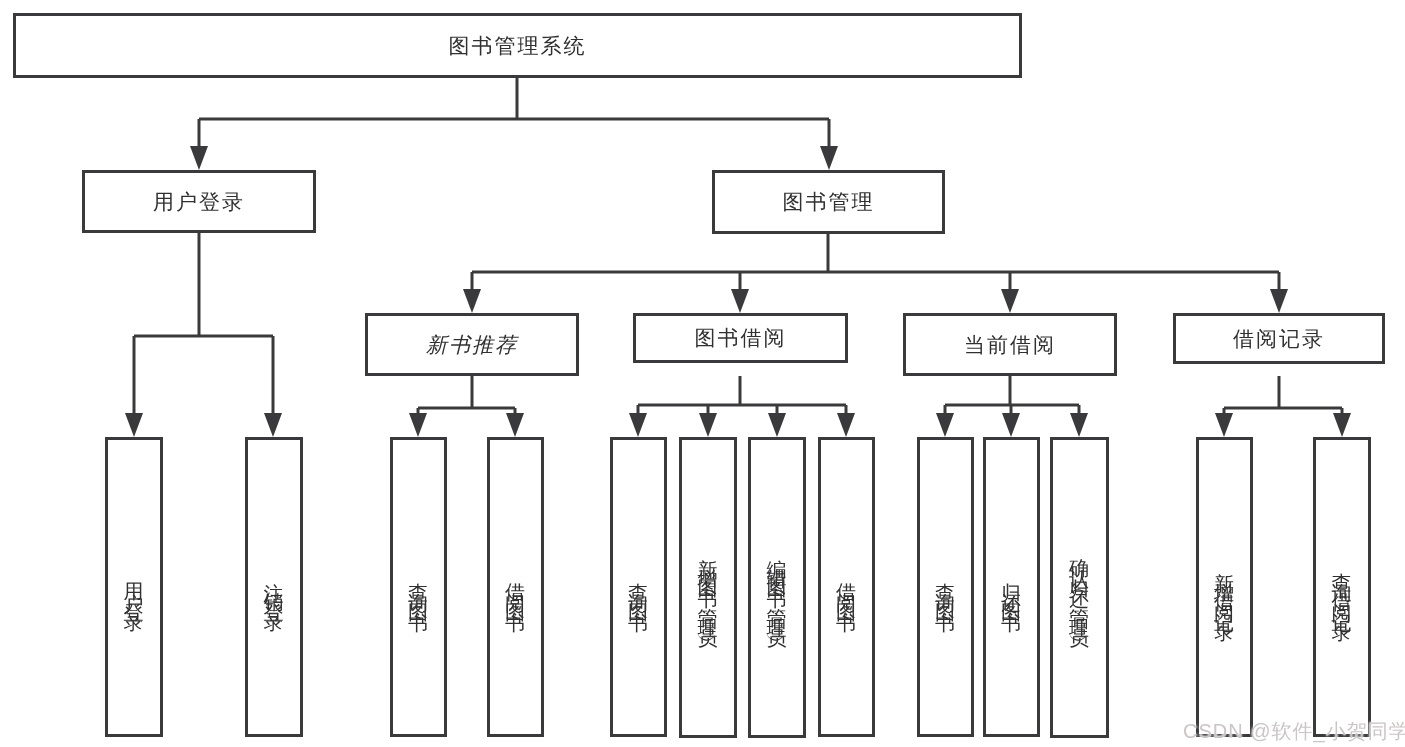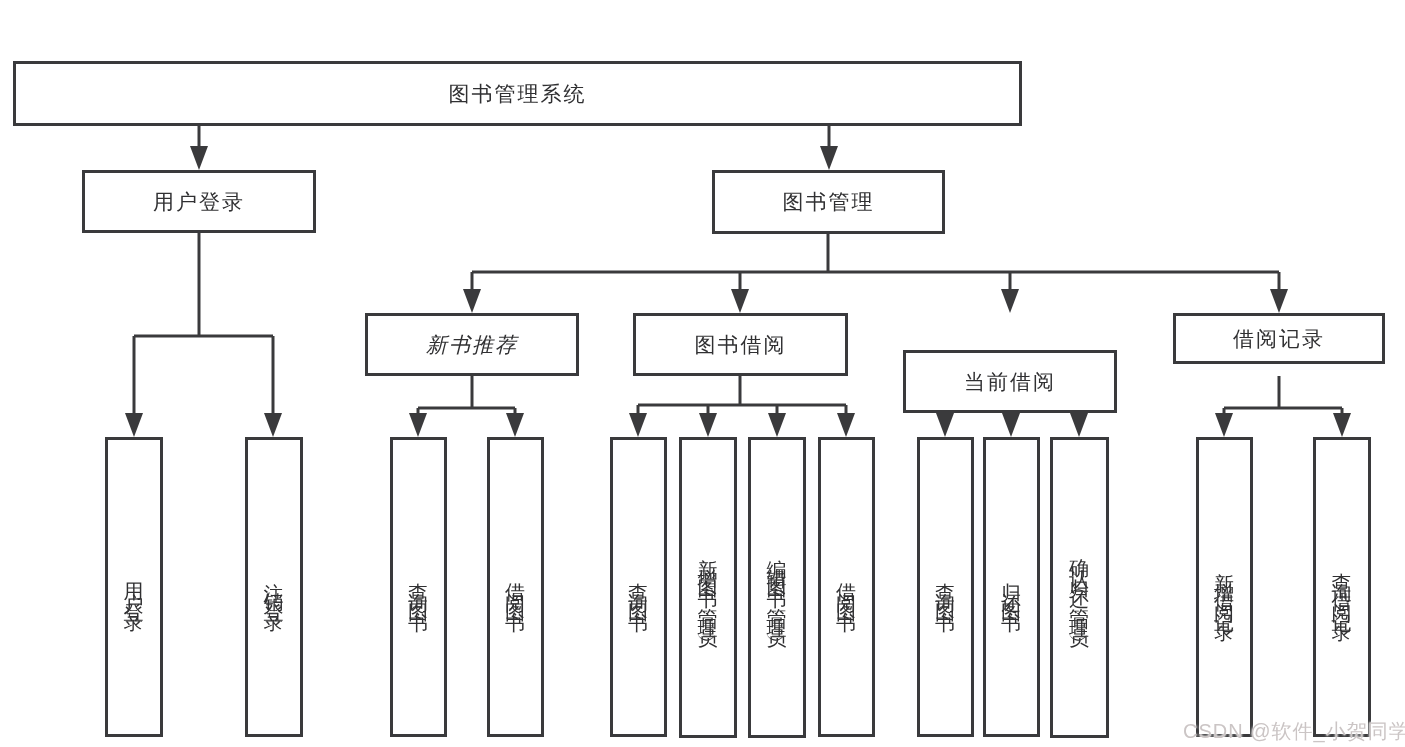--- a/index.html
+++ b/index.html
@@ -130,38 +130,38 @@
 
       <polygon points="936,413 954,413 945,437"></polygon>
       <polygon points="1002,413 1020,413 1011,437"></polygon>
       <polygon points="1070,413 1088,413 1079,437"></polygon>
 
       <polygon points="1215,413 1233,413 1224,437"></polygon>
       <polygon points="1333,413 1351,413 1342,437"></polygon>
     </g>
   </svg>
 
-  <div class="node" style="left:13px; top:13px; width:1009px; height:65px;margin-top:48px;">
+  <div class="node" style="left:13px; top:13px; width:1009px; height:65px;">
     <span>图书管理系统</span>
   </div>
 
   <div class="node" style="left:82px; top:170px; width:234px; height:63px;">
     <span>用户登录</span>
   </div>
   <div class="node" style="left:712px; top:170px; width:233px; height:64px;">
     <span>图书管理</span>
   </div>
 
   <div class="node" style="left:365px; top:313px; width:214px; height:63px;font-style:italic;">
     <span>新书推荐</span>
   </div>
-  <div class="node" style="left:633px; top:313px; width:215px; height:63px;">
+  <div class="node" style="left:633px; top:313px; width:215px; height:50px;">
     <span>图书借阅</span>
   </div>
-  <div class="node" style="left:903px; top:313px; width:214px; height:63px;margin-top:37px;">
+  <div class="node" style="left:903px; top:313px; width:214px; height:63px;">
     <span>当前借阅</span>
   </div>
   <div class="node" style="left:1173px; top:313px; width:212px; height:51px;">
     <span>借阅记录</span>
   </div>
 
   <div class="leaf" style="left:105px; top:437px; width:58px; height:300px;">
     <span class="vtext">用户登录</span>
   </div>
   <div class="leaf" style="left:245px; top:437px; width:58px; height:300px;">

